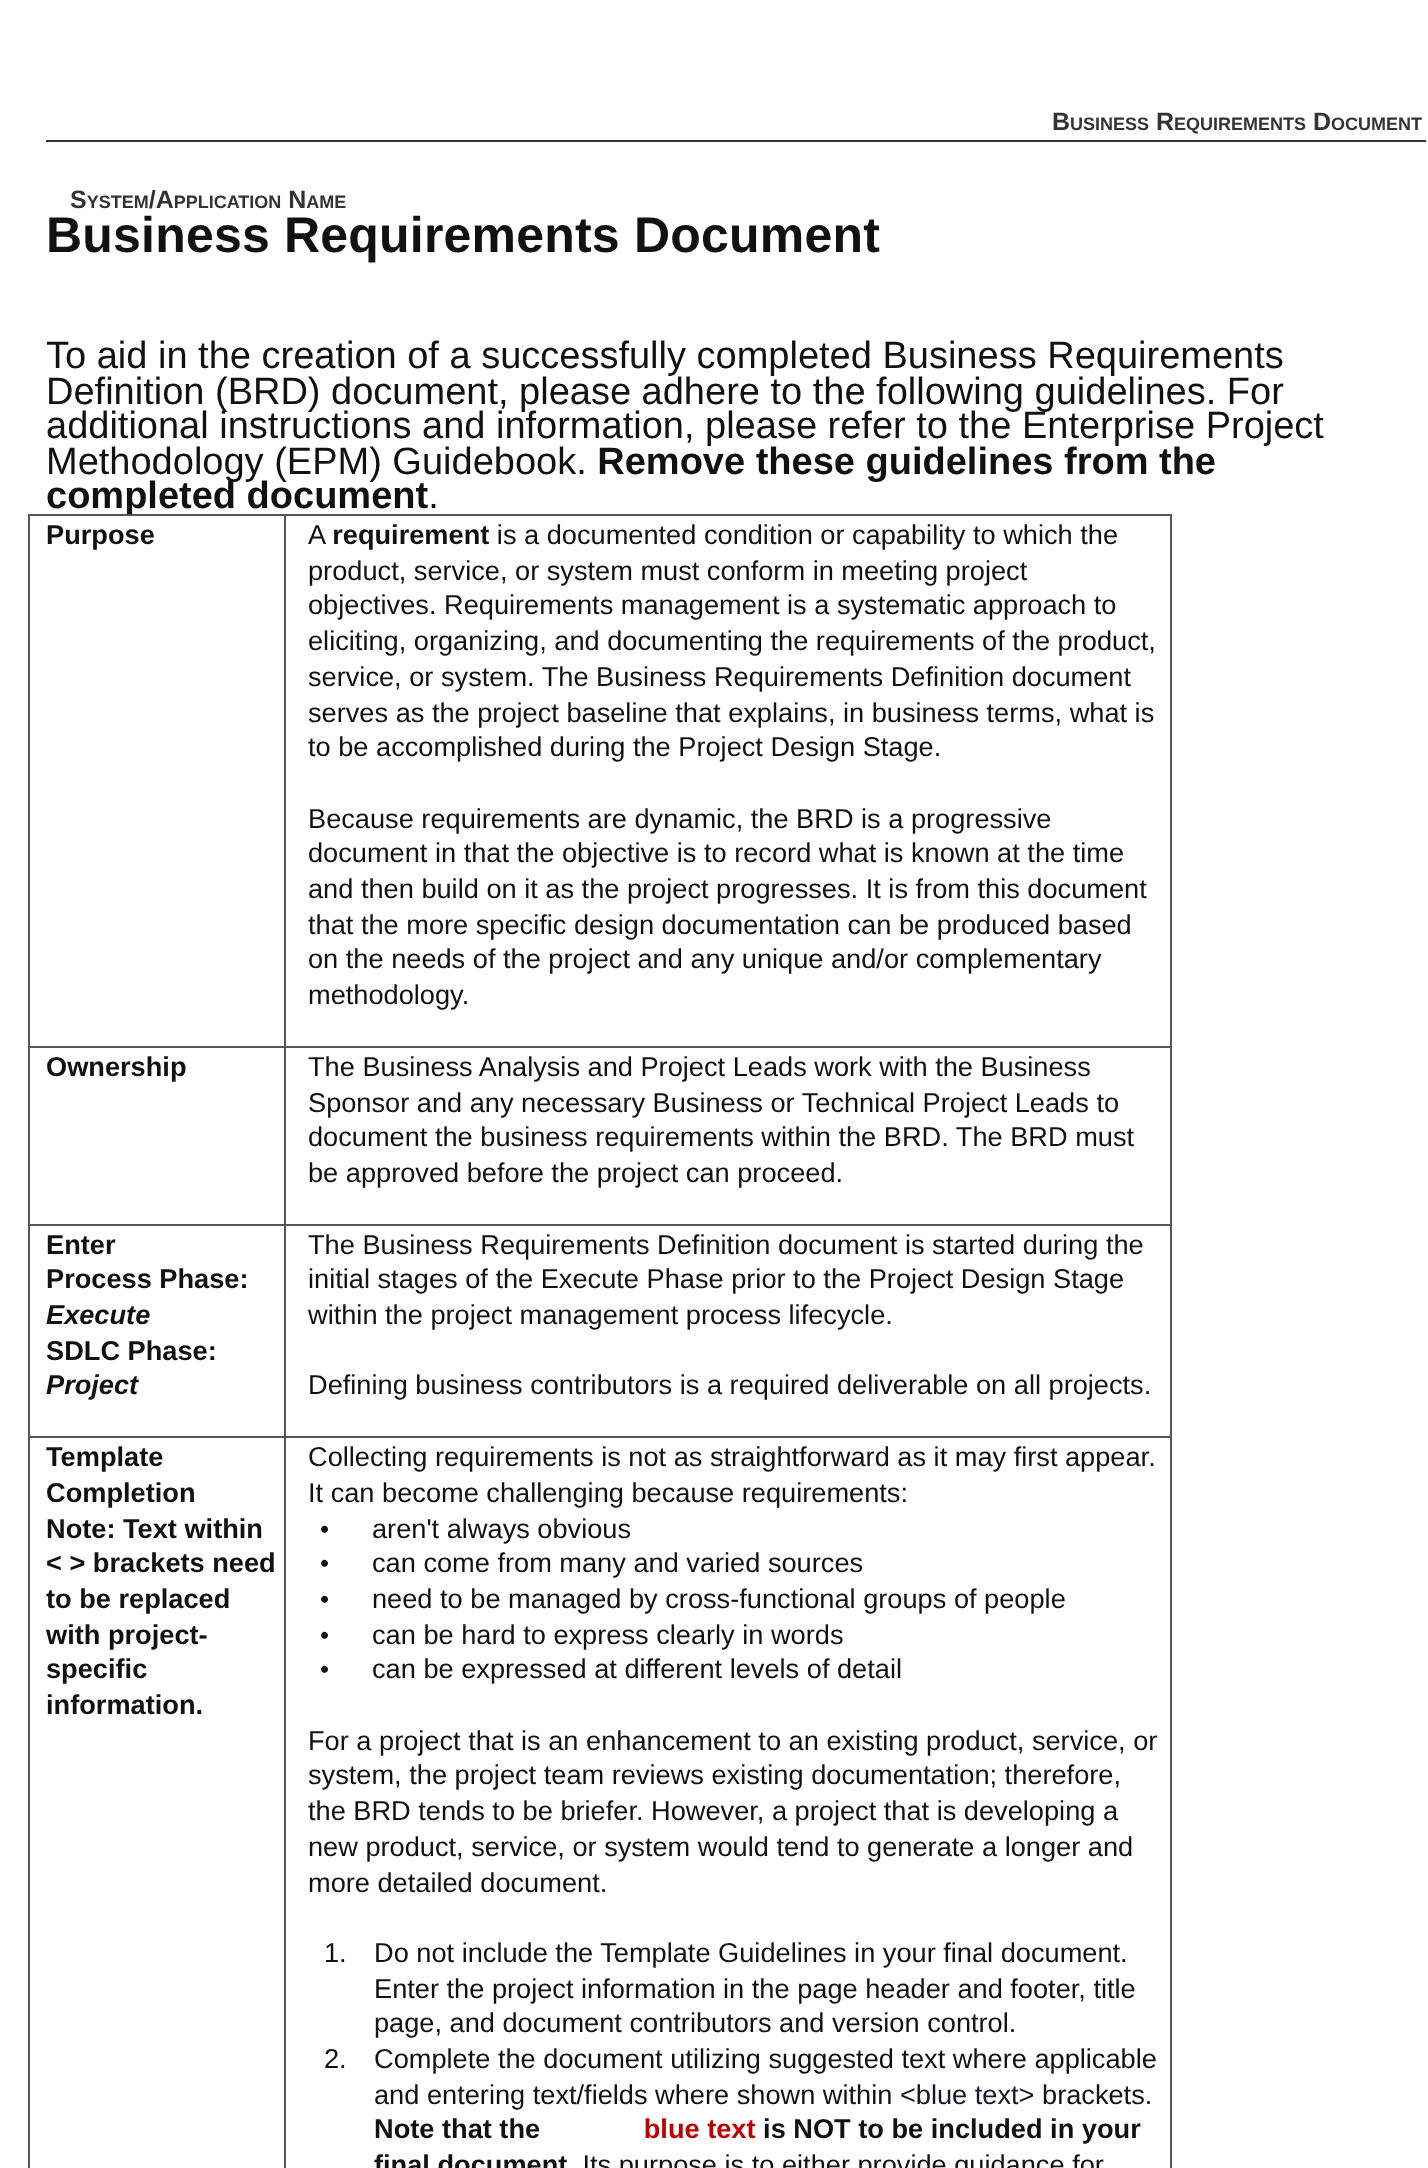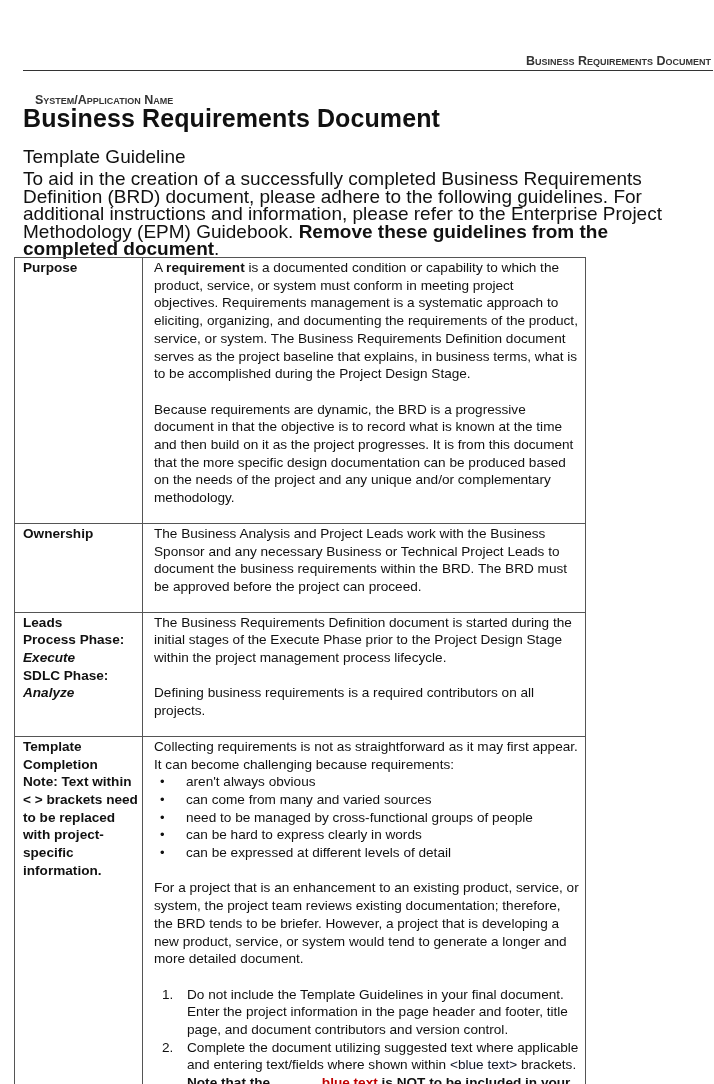--- a/index.html
+++ b/index.html
@@ -57,21 +57,20 @@
 <body>
 
 <div class="page">
 
   <div class="header">
     <span class="left">System/Application Name</span>
     <span class="right">Business Requirements Document</span>
   </div>
 
   <div class="title">Business Requirements Document</div>
-  <div class="subtitle">Template Guideline</div>
 
   <div class="intro"><span>To aid in the creation of a successfully completed Business Requirements Definition (BRD) document, please adhere to the following guidelines.  For additional instructions and information, please refer to the Enterprise Project Methodology (EPM) Guidebook.  </span><b>Remove these guidelines from the completed document</b><span>.</span></div>
 
   <table class="guide">
     <tbody>
         <tr>
       <td class="label">
         <span class="lbl-bold">Purpose</span>
       </td>
       <td class="content">
@@ -82,29 +81,29 @@
     <tr>
       <td class="label">
         <span class="lbl-bold">Ownership</span>
       </td>
       <td class="content">
         <p class="para">The Business Analysis and Project Leads work with the Business Sponsor and any necessary Business or Technical Project Leads to document the business requirements within the BRD.  The BRD must be approved before the project can proceed.</p>
       </td>
     </tr>
     <tr>
       <td class="label">
-        <span class="lbl-bold">Leads</span>
+        <span class="lbl-bold">Enter</span>
         <span class="lbl-plain">Process Phase:</span>
         <span class="lbl-bi">Execute</span>
         <span class="lbl-plain">SDLC Phase:</span>
-        <span class="lbl-bi">Analyze</span>
+        <span class="lbl-bi">Project</span>
       </td>
       <td class="content">
         <p class="para">The Business Requirements Definition document is started during the initial stages of the Execute Phase prior to the Project Design Stage within the project management process lifecycle.</p>
-        <p class="para">Defining business requirements is a required contributors on all projects.</p>
+        <p class="para">Defining business contributors is a required deliverable on all projects.</p>
       </td>
     </tr>
     <tr>
       <td class="label">
         <span class="lbl-bold">Template</span>
         <span class="lbl-bold">Completion</span>
         <span class="lbl-plain">Note:  Text within &lt; &gt; brackets need to be replaced with project-specific information.</span>
       </td>
       <td class="content">
         <p class="para">Collecting requirements is not as straightforward as it may first appear.  It can become challenging because requirements:</p>

